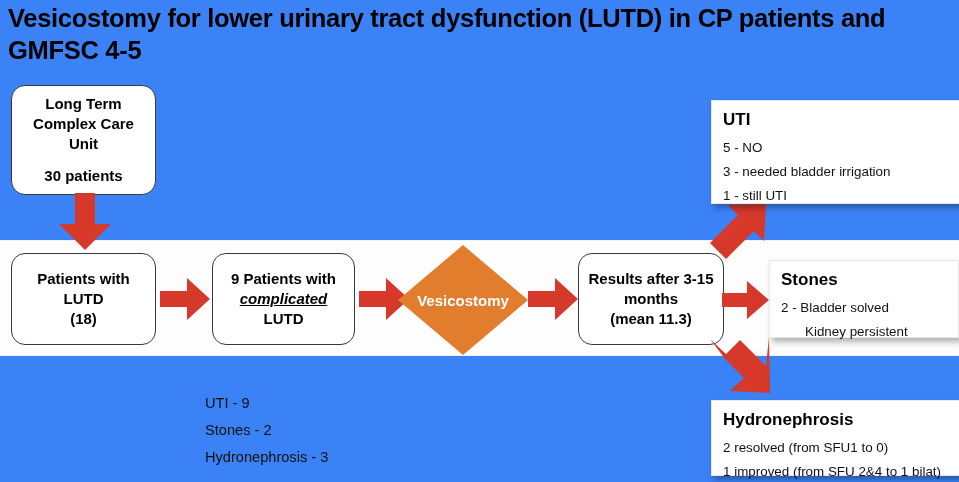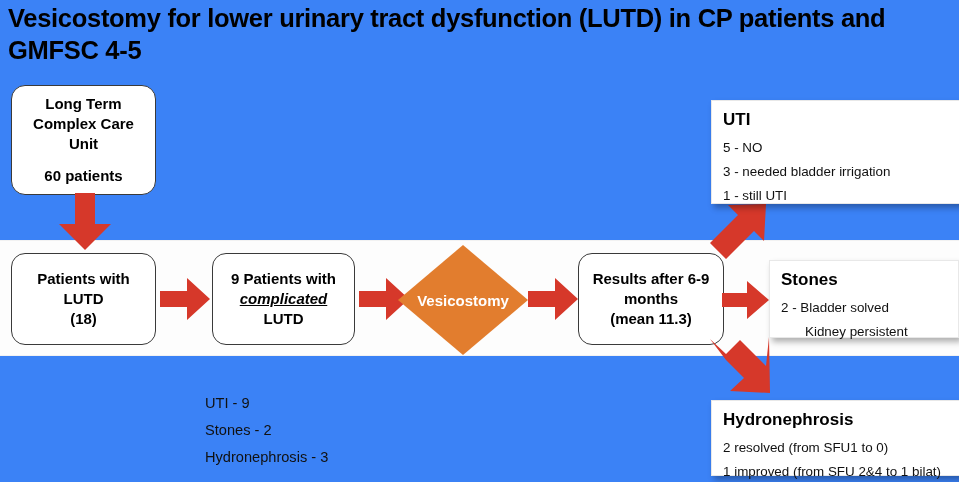--- a/index.html
+++ b/index.html
@@ -136,21 +136,21 @@
 
   <div class="title">Vesicostomy for lower urinary tract dysfunction (LUTD) in CP patients and GMFSC 4-5</div>
 
   <div class="band"></div>
 
   <div class="rbox" style="left:11px; top:85px; width:145px; height:110px;">
     <span class="ln">Long Term</span>
     <span class="ln">Complex Care</span>
     <span class="ln">Unit</span>
     <span class="gap"></span>
-    <span class="ln">60 patients</span>
+    <span class="ln">30 patients</span>
   </div>
 
   <div class="arrow" style="left:56px; top:193px; width:58px; height:58px;">
     <svg viewBox="0 0 58 58" preserveAspectRatio="none" aria-hidden="true">
       <polygon points="19,0 39,0 39,31 55,31 29,57 3,31 19,31" fill="#D6382A"></polygon>
     </svg>
   </div>
 
   <div class="rbox" style="left:11px; top:253px; width:145px; height:92px;">
     <span class="ln">Patients with</span>
@@ -181,21 +181,21 @@
     <div class="lbl">Vesicostomy</div>
   </div>
 
   <div class="arrow" style="left:528px; top:278px; width:51px; height:42px;">
     <svg viewBox="0 0 51 42" preserveAspectRatio="none" aria-hidden="true">
       <polygon points="0,13 27,13 27,0 50,21 27,42 27,29 0,29" fill="#D6382A"></polygon>
     </svg>
   </div>
 
   <div class="rbox" style="left:578px; top:253px; width:146px; height:92px;">
-    <span class="ln">Results after 6-9</span>
+    <span class="ln">Results after 3-15</span>
     <span class="ln">months</span>
     <span class="ln">(mean 11.3)</span>
   </div>
 
   <div class="arrow" style="left:704px; top:202px; width:64px; height:64px;">
     <svg viewBox="0 0 64 64" preserveAspectRatio="none" aria-hidden="true">
       <polygon points="62,2 60,39 50,29 22,57 6,41 34,13 24,3" fill="#D6382A"></polygon>
     </svg>
   </div>
 

